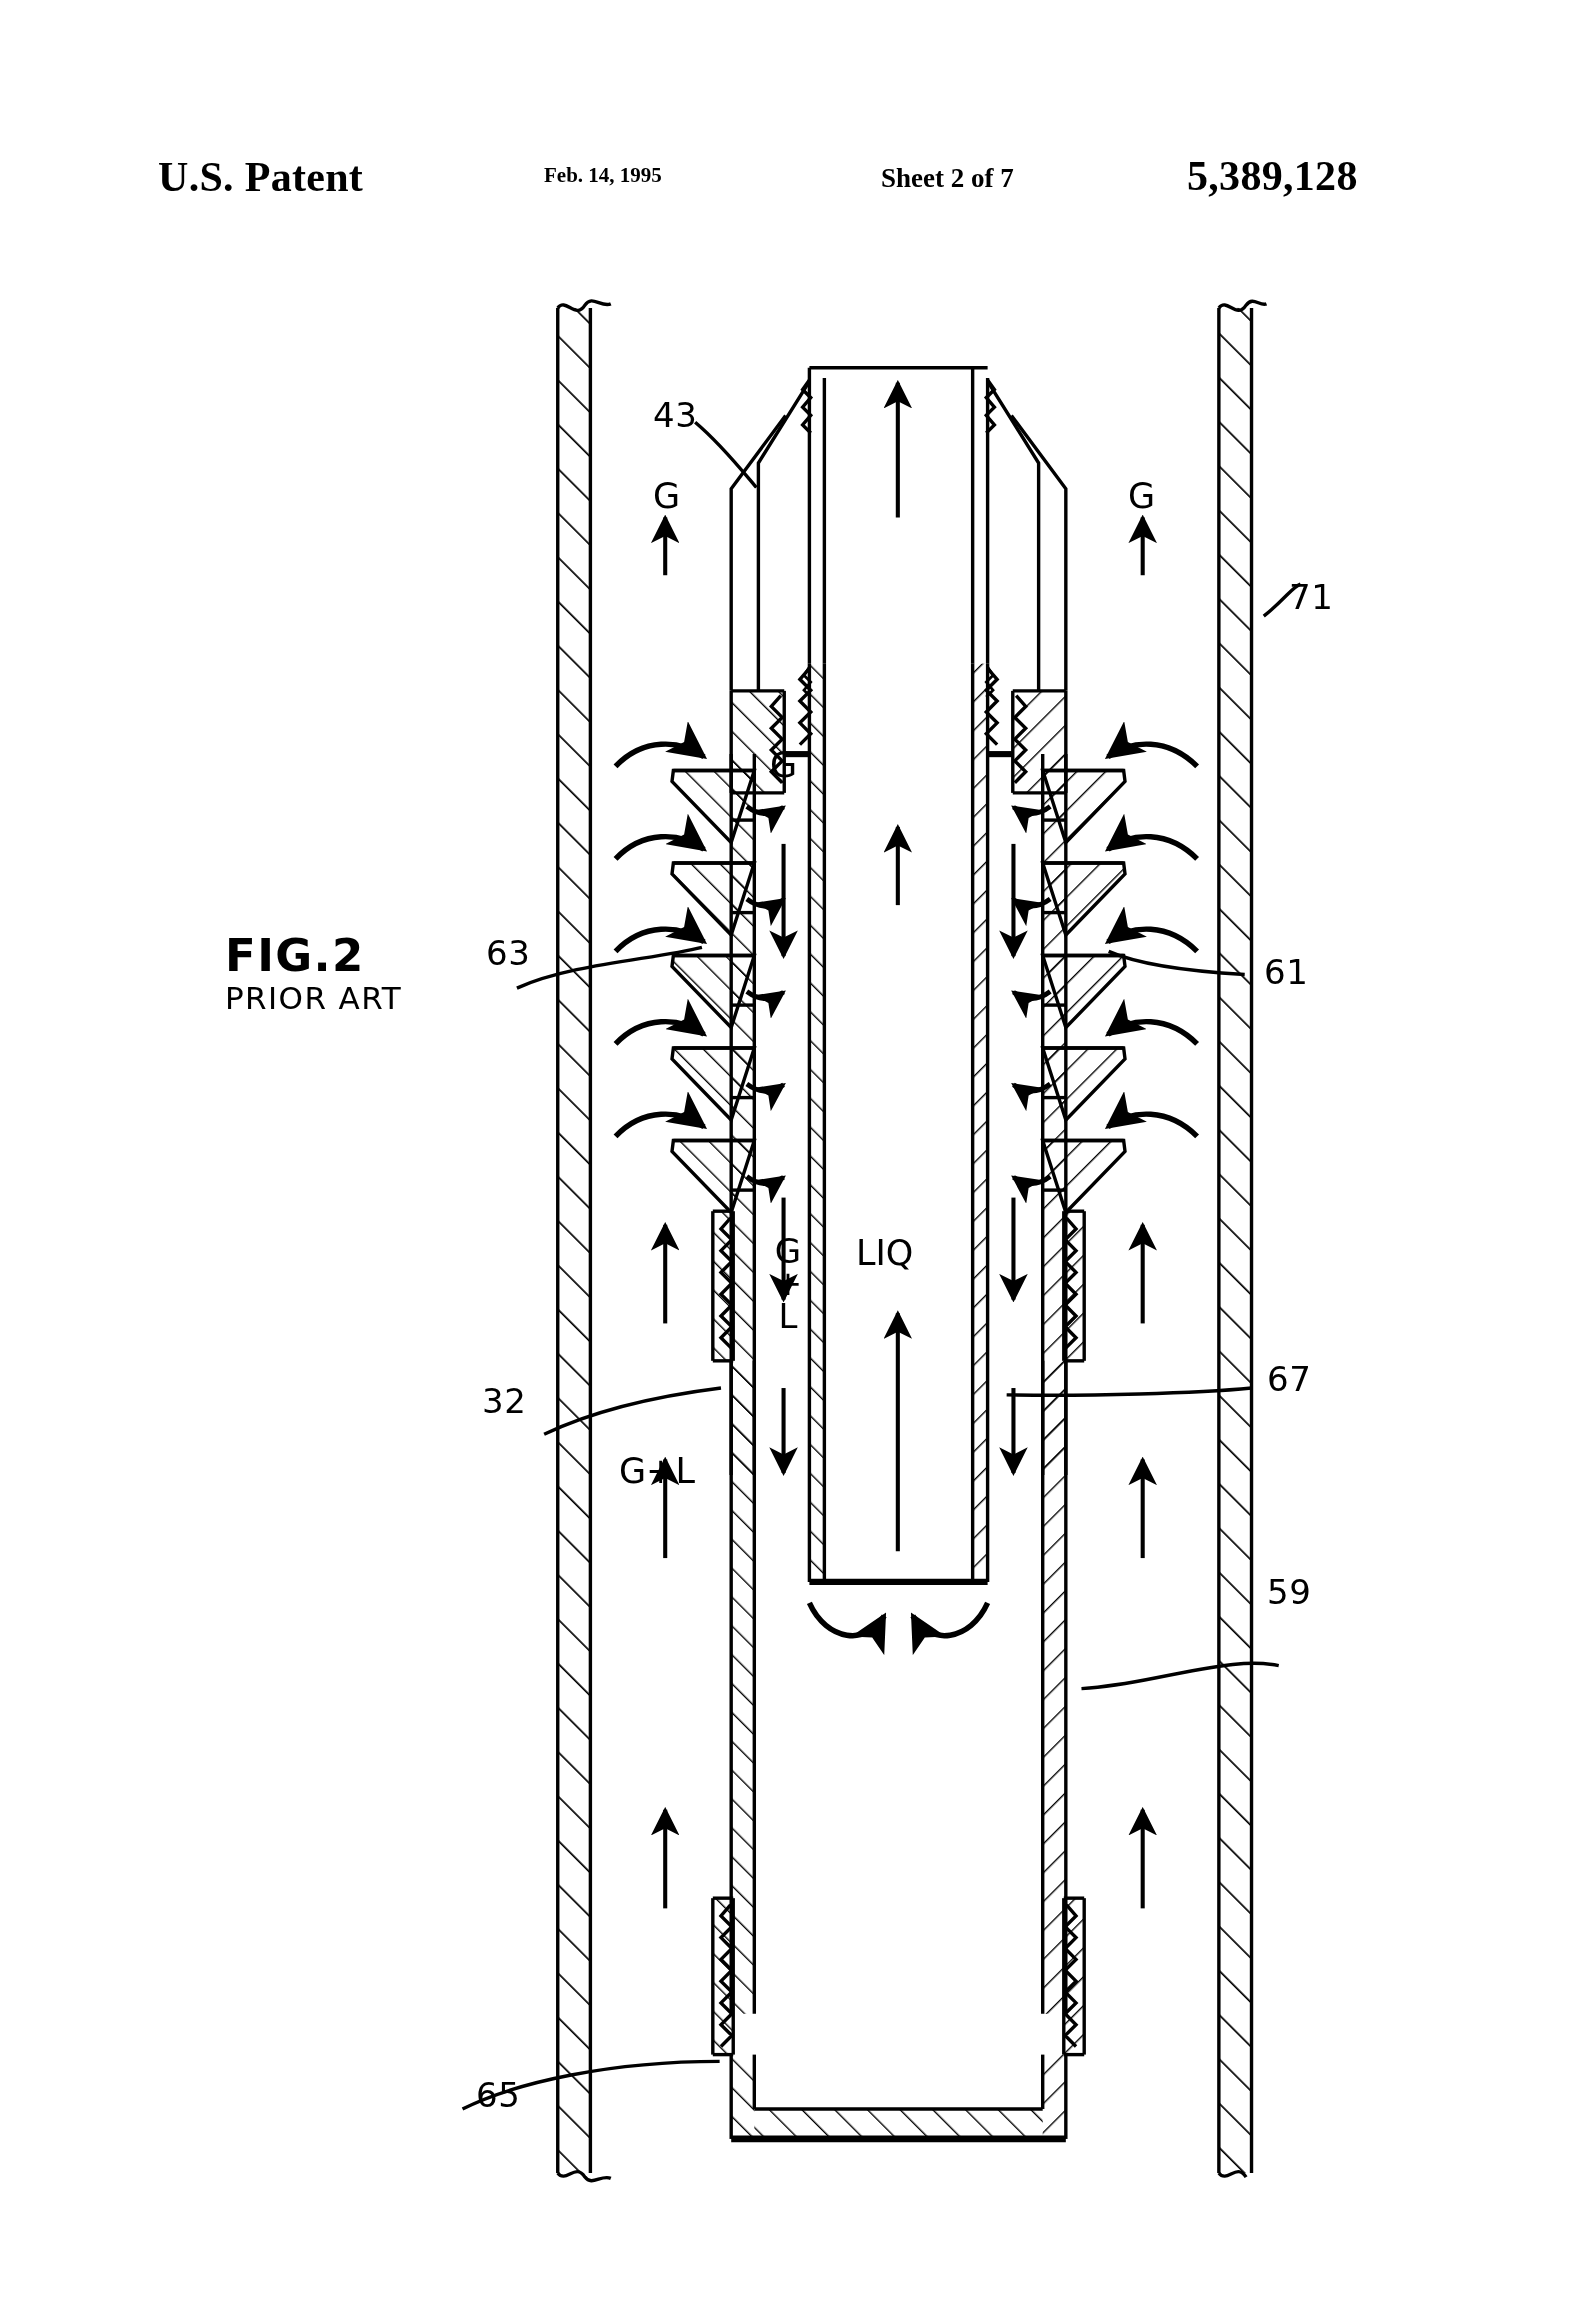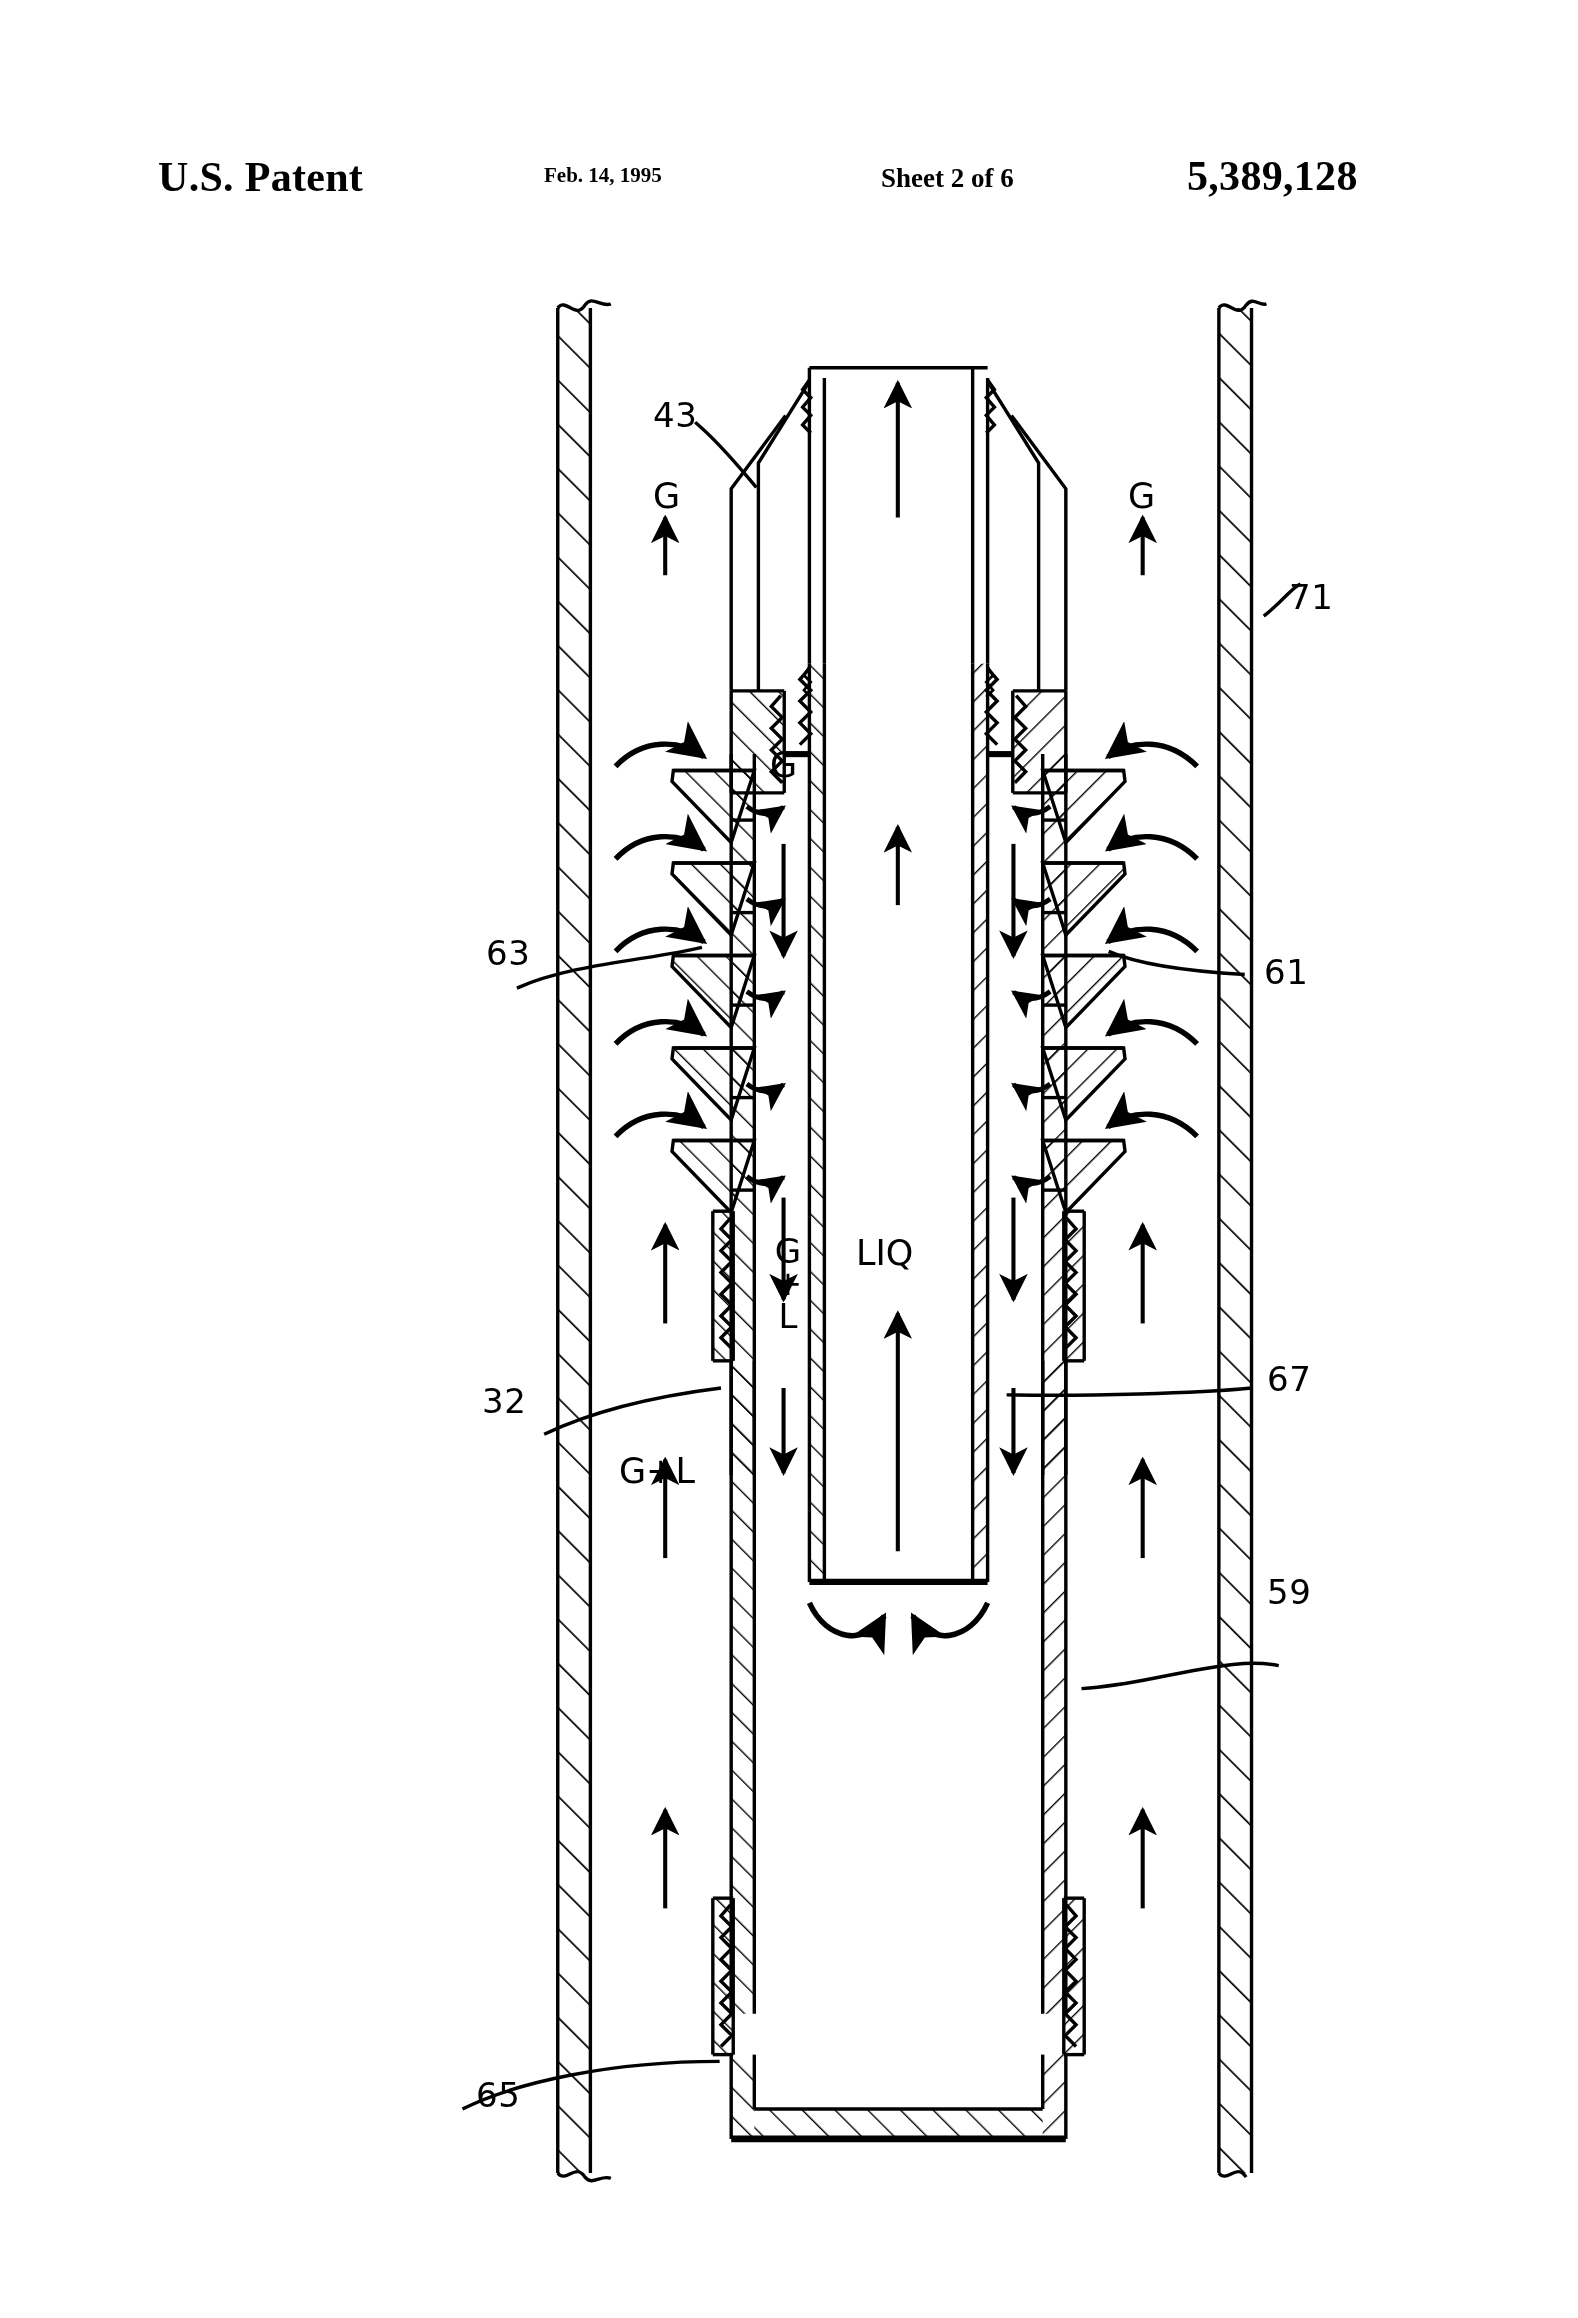--- a/index.html
+++ b/index.html
@@ -28,24 +28,28 @@
   .flow-stack{position:absolute;font-family:"DejaVu Sans",sans-serif;font-size:34px;color:#000;line-height:0.95;text-align:center;}
 </style>
 </head>
 <body>
 
 <div id="page">
 
   <div id="header">
     <div class="hdr-item" id="hdr-uspatent">U.S. Patent</div>
     <div class="hdr-item" id="hdr-date">Feb. 14, 1995</div>
-    <div class="hdr-item" id="hdr-sheet">Sheet 2 of 6</div>
+    <div class="hdr-item" id="hdr-sheet">Sheet 2 of 7</div>
     <div class="hdr-item" id="hdr-patno">5,389,128</div>
   </div>
 
+  <div id="fig-caption">
+    <div id="fig-title">FIG.2</div>
+    <div id="fig-sub">PRIOR ART</div>
+  </div>
 
   <svg id="drawing" viewBox="0 0 2320 3408">
     <defs>
 
       <marker id="ah" viewBox="0 0 10 10" refX="9" refY="5" markerWidth="7" markerHeight="7" orient="auto-start-reverse">
         <path d="M0,0 L10,5 L0,10 L2.5,5 z" fill="#000"></path>
       </marker>
       <marker id="ahs" viewBox="0 0 10 10" refX="9" refY="5" markerWidth="6" markerHeight="6" orient="auto-start-reverse">
         <path d="M0,0 L10,5 L0,10 L2.5,5 z" fill="#000"></path>
       </marker>

